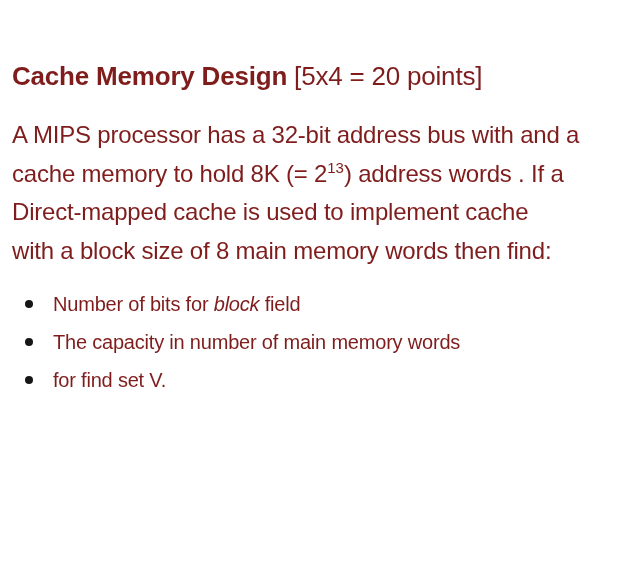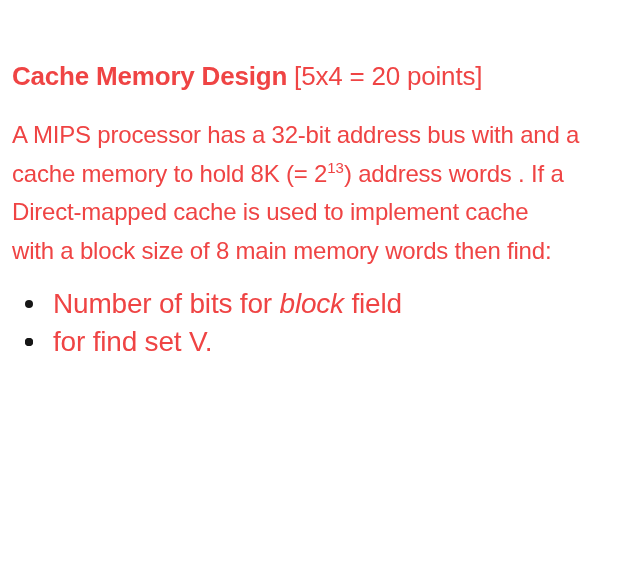--- a/index.html
+++ b/index.html
@@ -7,21 +7,21 @@
     padding: 0;
     background: #ffffff;
   }
   .page {
     position: relative;
     width: 621px;
     height: 566px;
     background: #ffffff;
     overflow: hidden;
     font-family: "Liberation Sans", sans-serif;
-    color: #ef4444;
+    color: #7f1d1d;
   }
   .content {
     position: absolute;
     left: 12px;
     top: 0;
     right: 6px;
   }
   .heading {
     margin: 60px 0 0 0;
     font-size: 26px;
@@ -46,21 +46,21 @@
     font-size: 15px;
     line-height: 0;
     vertical-align: 9px;
     letter-spacing: 0;
     margin-top: 28px;
   }
   ul.qlist {
     margin: 15px 0 0 0;
     padding: 0;
     list-style: none;
-    font-size: 28px;
+    font-size: 20px;
     line-height: 38px;
     letter-spacing: -0.2px;
   }
   ul.qlist li {
     position: relative;
     padding-left: 41px;
     white-space: nowrap;
   }
   .bullet {
     position: absolute;
@@ -88,21 +88,21 @@
       <div class="line"><span>cache memory to hold 8K (= 2</span><sup class="pow">13</sup><span>) address words . If a</span></div>
       <div class="line">Direct-mapped cache is used to implement cache</div>
       <div class="line">with a block size of 8 main memory words then find:</div>
     </div>
 
     <ul class="qlist">
       <li>
         <span class="bullet"></span><span>Number of bits for </span><em>block</em><span> field</span>
       </li>
       <li>
-        <span class="bullet"></span>
+        <span class="bullet"></span><span>The capacity in number of main memory words</span>
       </li>
       <li>
         <span class="bullet"></span>
         <div class="wrapline">for find set V.</div>
       </li>
     </ul>
 
   </div>
 </div>
 

